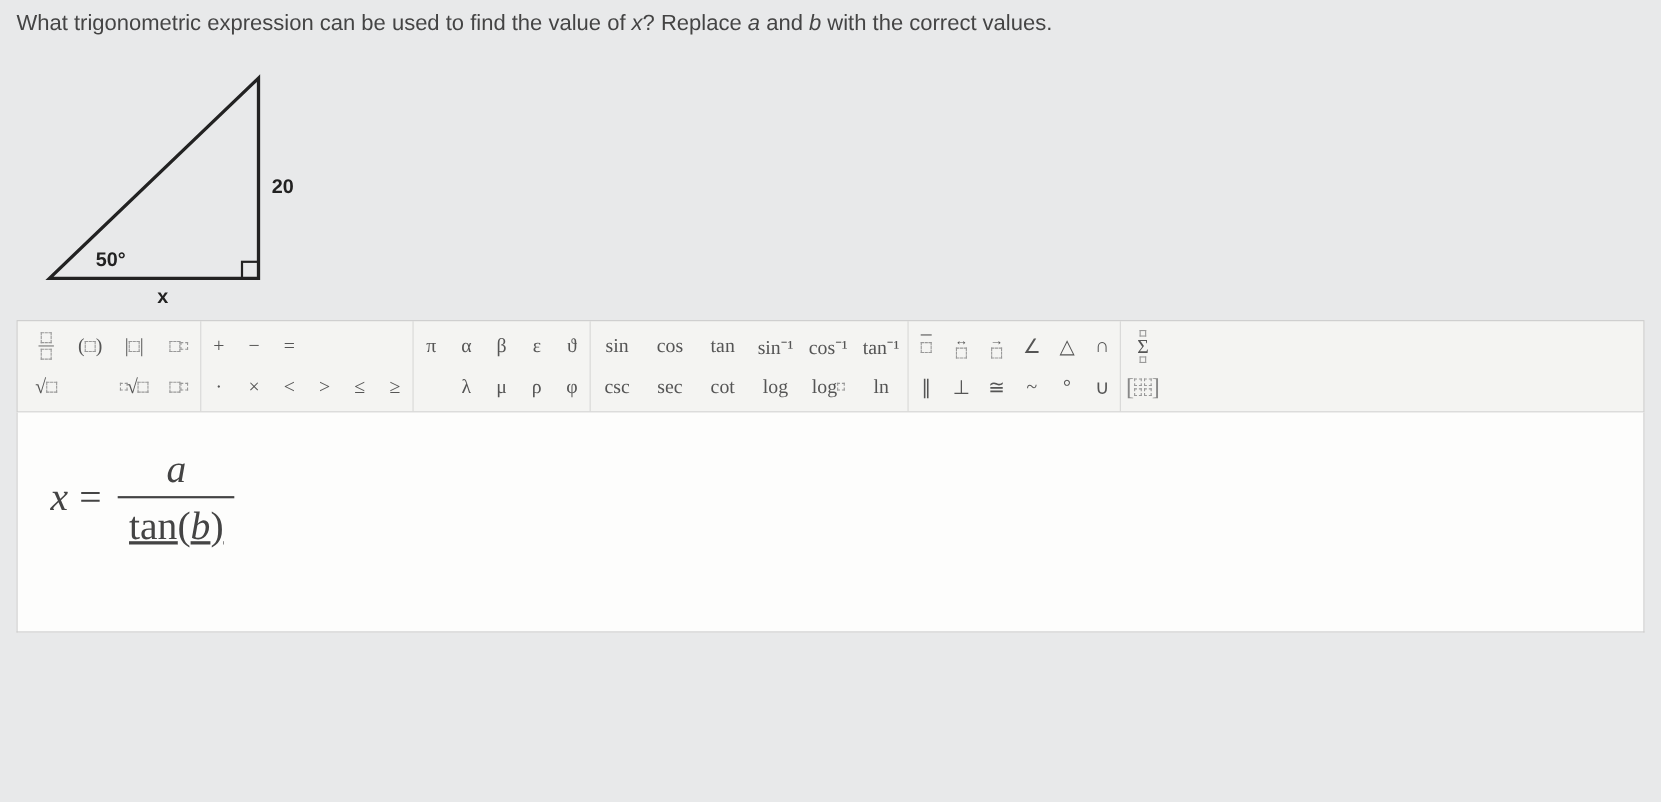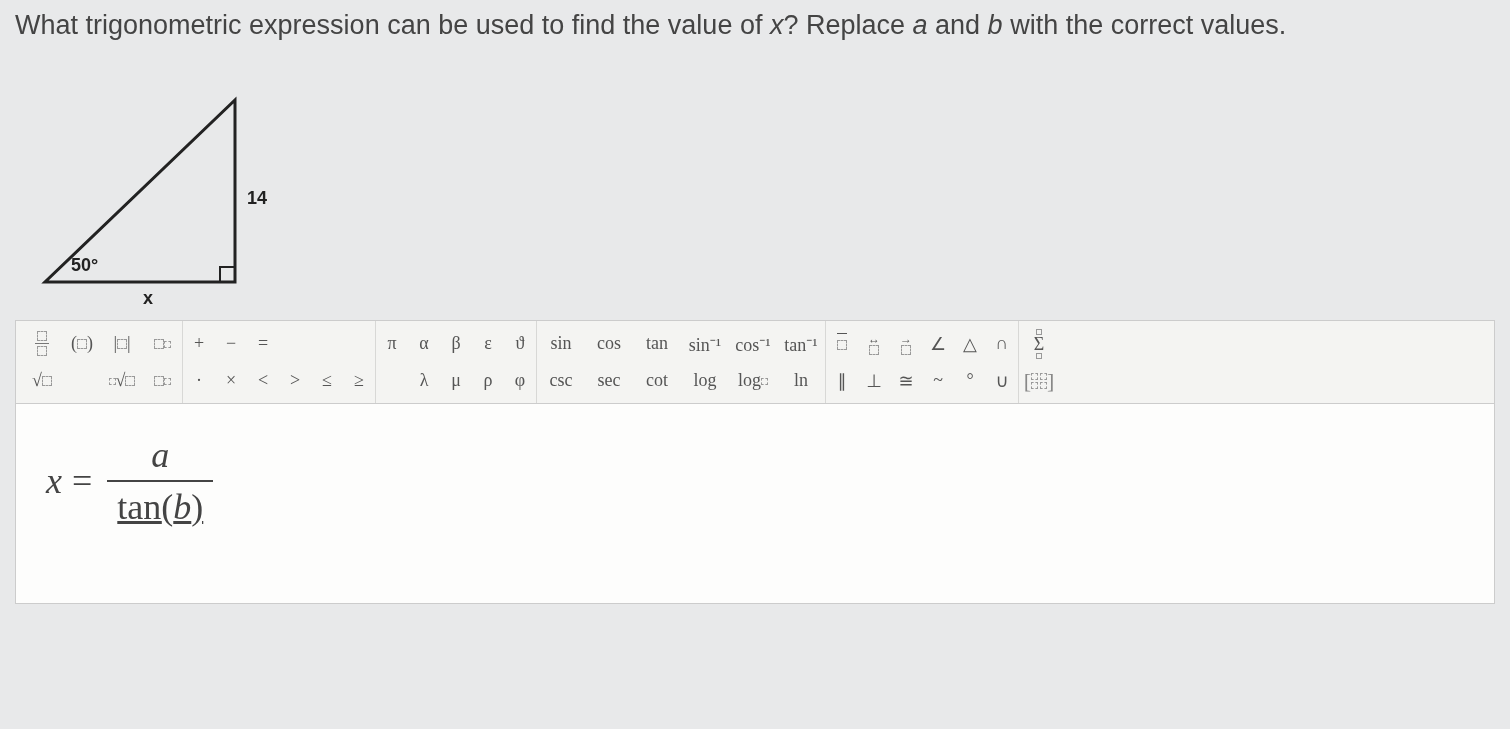--- a/index.html
+++ b/index.html
@@ -5,34 +5,34 @@
     * { margin: 0; padding: 0; box-sizing: border-box; }
     body {
       font-family: Arial, sans-serif;
       background: #e8e9ea;
       width: 1510px;
       height: 729px;
       padding: 10px 15px;
       color: #333;
     }
     .question {
-      font-size: 27px;
+      font-size: 20px;
       color: #444;
-      margin-bottom: 29px;
+      margin-bottom: 8px;
     }
     .question .italic { font-style: italic; }
     .triangle-container {
       position: relative;
       width: 260px;
       height: 230px;
       margin-bottom: 20px;
     }
     .triangle-svg { display: block; }
     .label-10 { position: absolute; left: 232px; top: 118px; font-size: 18px; font-weight: bold; color: #222; }
-    .label-50 { position: absolute; left: 56px; top: 185px; font-size: 18px; font-weight: bold; color: #222; }
+    .label-50 { position: absolute; left: 72px; top: 185px; font-size: 18px; font-weight: bold; color: #222; }
     .label-x { position: absolute; left: 128px; top: 218px; font-size: 18px; font-weight: bold; color: #222; }
     
     .toolbar {
       background: #f4f4f2;
       border: 1px solid #ccc;
       display: flex;
       align-items: stretch;
       height: 84px;
       margin-bottom: 0;
       padding: 0 6px;
@@ -114,21 +114,21 @@
 
 <div class="question">
   <span>What trigonometric expression can be used to find the value of </span><span class="italic">x</span><span>? Replace </span><span class="italic">a</span><span> and </span><span class="italic">b</span><span> with the correct values.</span>
 </div>
 
 <div class="triangle-container">
   <svg class="triangle-svg" width="260" height="230" viewBox="0 0 260 230">
     <polygon points="30,212 220,212 220,30" fill="none" stroke="#222" stroke-width="3"></polygon>
     <rect x="205" y="197" width="15" height="15" fill="none" stroke="#222" stroke-width="2"></rect>
   </svg>
-  <div class="label-10">14</div>
+  <div class="label-10">20</div>
   <div class="label-50">50°</div>
   <div class="label-x">x</div>
 </div>
 
 <div class="toolbar">
   <div class="tool-col">
     <div class="tool-row">
       <div class="tool-btn">
           <span style="display:inline-flex;flex-direction:column;align-items:center;font-size:12px;line-height:1;">
             <span class="placeholder-box"></span>

